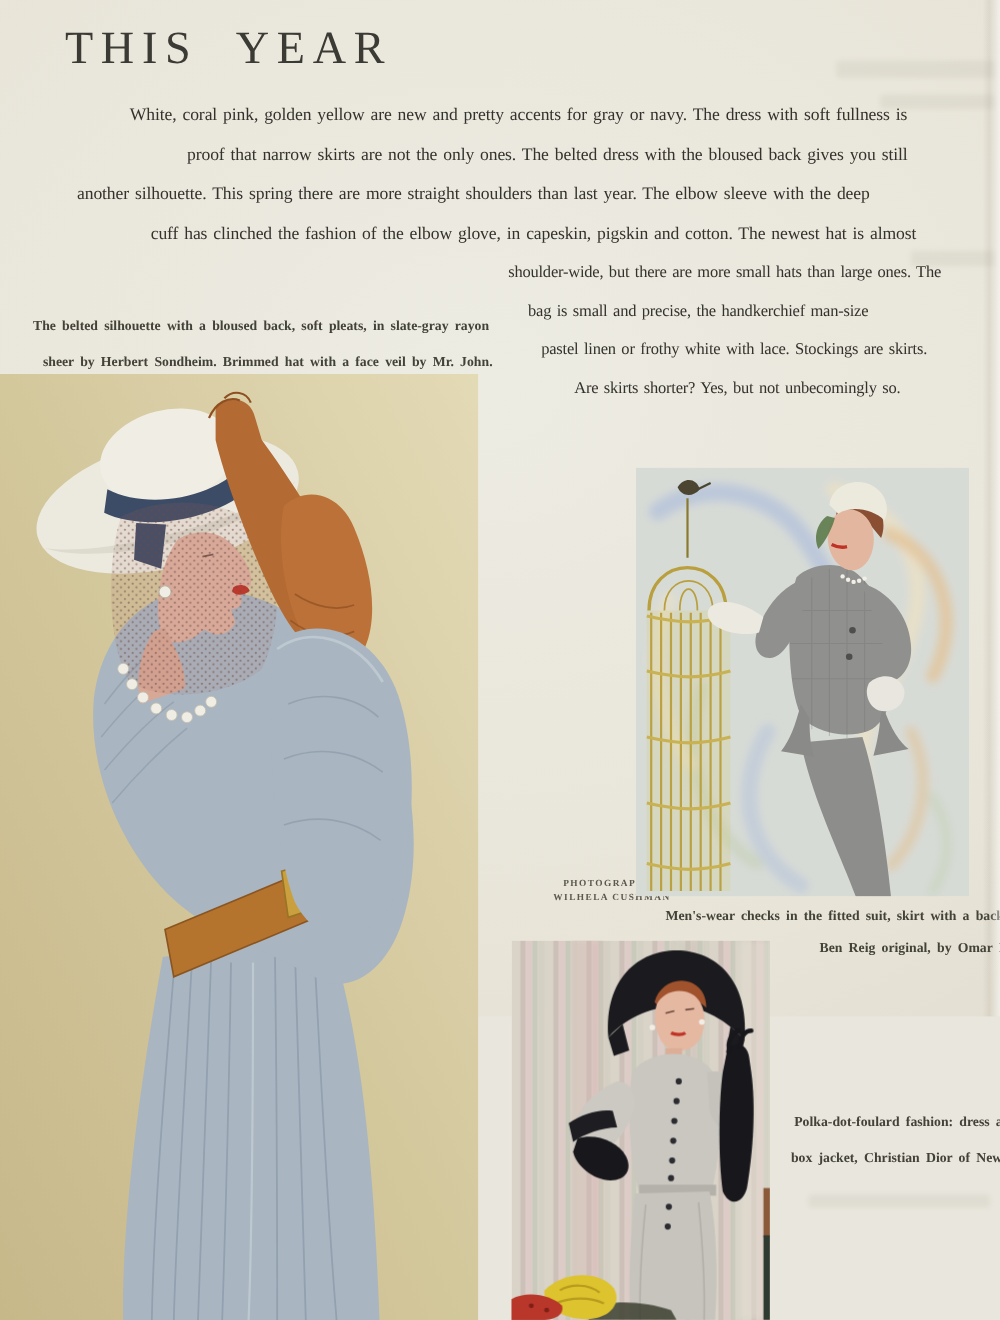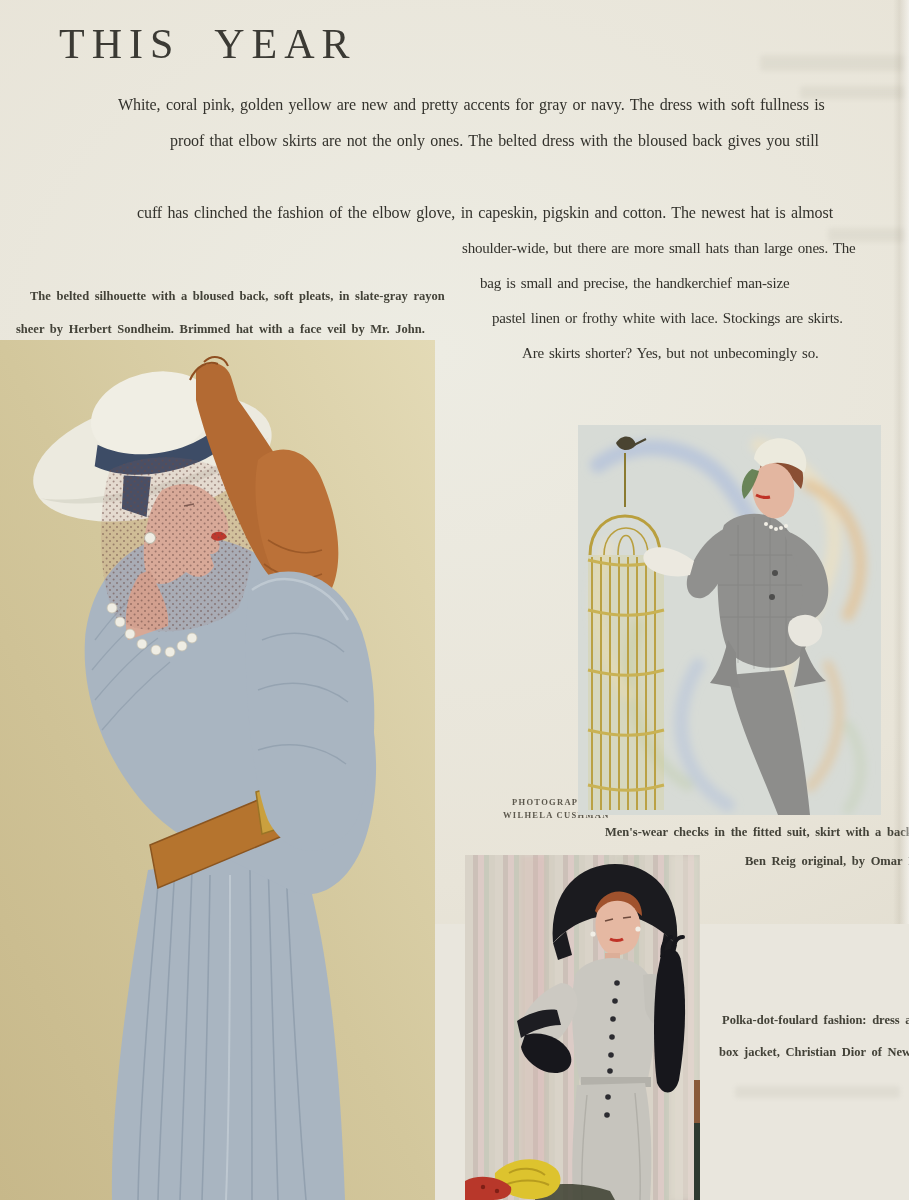--- a/index.html
+++ b/index.html
@@ -32,30 +32,31 @@
   .smudge{position:absolute;filter:blur(2.5px);opacity:.10;background:#8a8876;border-radius:3px;pointer-events:none;}
 </style>
 </head>
 <body>
 
 <div id="page">
 
   <div id="title">THIS YEAR</div>
 
   <div class="line intro" style="left:118px;top:96px;">White, coral pink, golden yellow are new and pretty accents for gray or navy. The dress with soft fullness is</div>
-  <div class="line intro" style="left:170px;top:132px;">proof that elbow skirts are not the only ones. The belted dress with the bloused back gives you still</div>
+  <div class="line intro" style="left:170px;top:132px;">proof that narrow skirts are not the only ones. The belted dress with the bloused back gives you still</div>
+  <div class="line intro" style="left:70px;top:168px;">another silhouette. This spring there are more straight shoulders than last year. The elbow sleeve with the deep</div>
   <div class="line intro" style="left:137px;top:204px;">cuff has clinched the fashion of the elbow glove, in capeskin, pigskin and cotton. The newest hat is almost</div>
 
   <div class="line rcol" style="left:462px;top:240px;">shoulder-wide, but there are more small hats than large ones. The</div>
   <div class="line rcol" style="left:480px;top:275px;">bag is small and precise, the handkerchief man-size</div>
   <div class="line rcol" style="left:492px;top:310px;">pastel linen or frothy white with lace. Stockings are skirts.</div>
   <div class="line rcol" style="left:486px;top:345px;margin-left:36px;">Are skirts shorter? Yes, but not unbecomingly so.</div>
 
   <div class="cap" style="left:30px;top:289px;">The belted silhouette with a bloused back, soft pleats, in slate-gray rayon</div>
-  <div class="cap" style="left:16px;top:322px;">sheer by Herbert Sondheim. Brimmed hat with a face veil by Mr. John.</div>
+  <div class="cap" style="left:39px;top:322px;">sheer by Herbert Sondheim. Brimmed hat with a face veil by Mr. John.</div>
 
   <div class="credit" style="left:468px;top:797px;margin-left:44px;">PHOTOGRAPHS BY</div>
   <div class="credit" style="left:467px;top:810px;margin-left:36px;">WILHELA CUSHMAN</div>
 
   <div class="cap" style="left:605px;top:825px;">Men's-wear checks in the fitted suit, skirt with a back fu</div>
   <div class="cap" style="left:745px;top:854px;">Ben Reig original, by Omar Kiam</div>
 
   <div class="cap" style="left:722px;top:1013px;">Polka-dot-foulard fashion: dress and</div>
   <div class="cap" style="left:719px;top:1045px;">box jacket, Christian Dior of New York</div>
 

